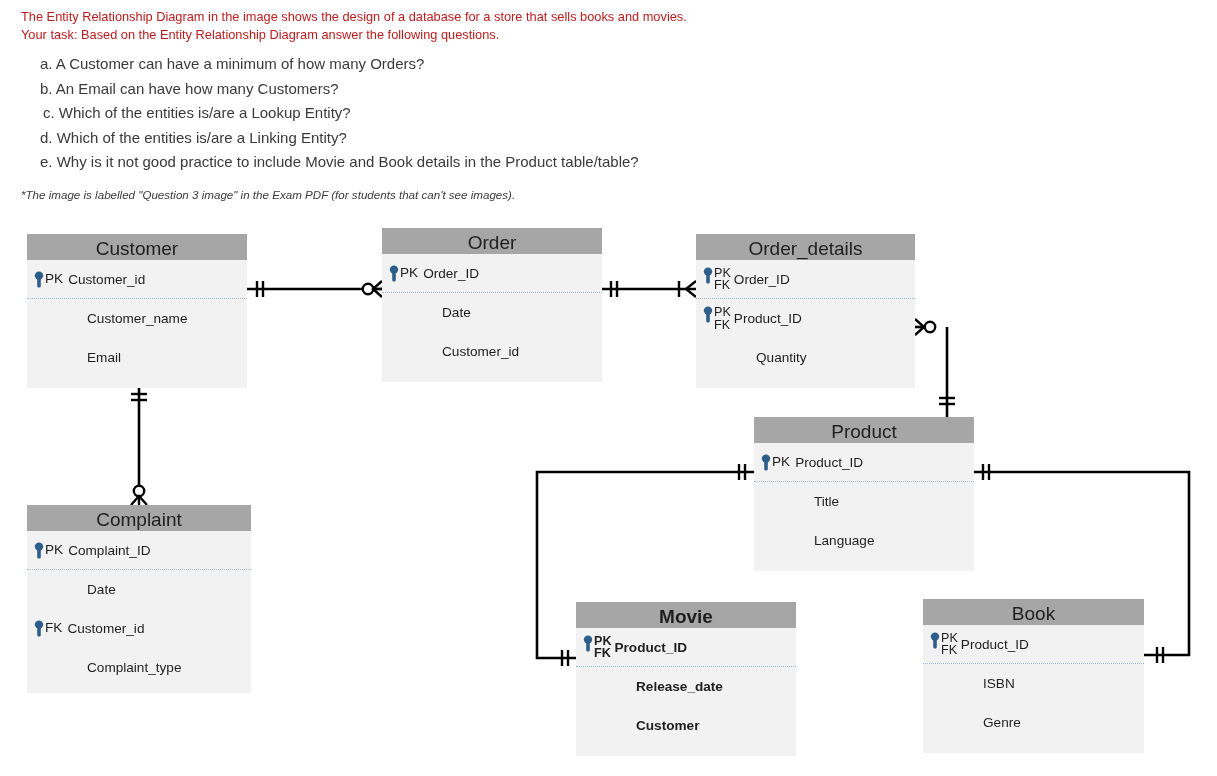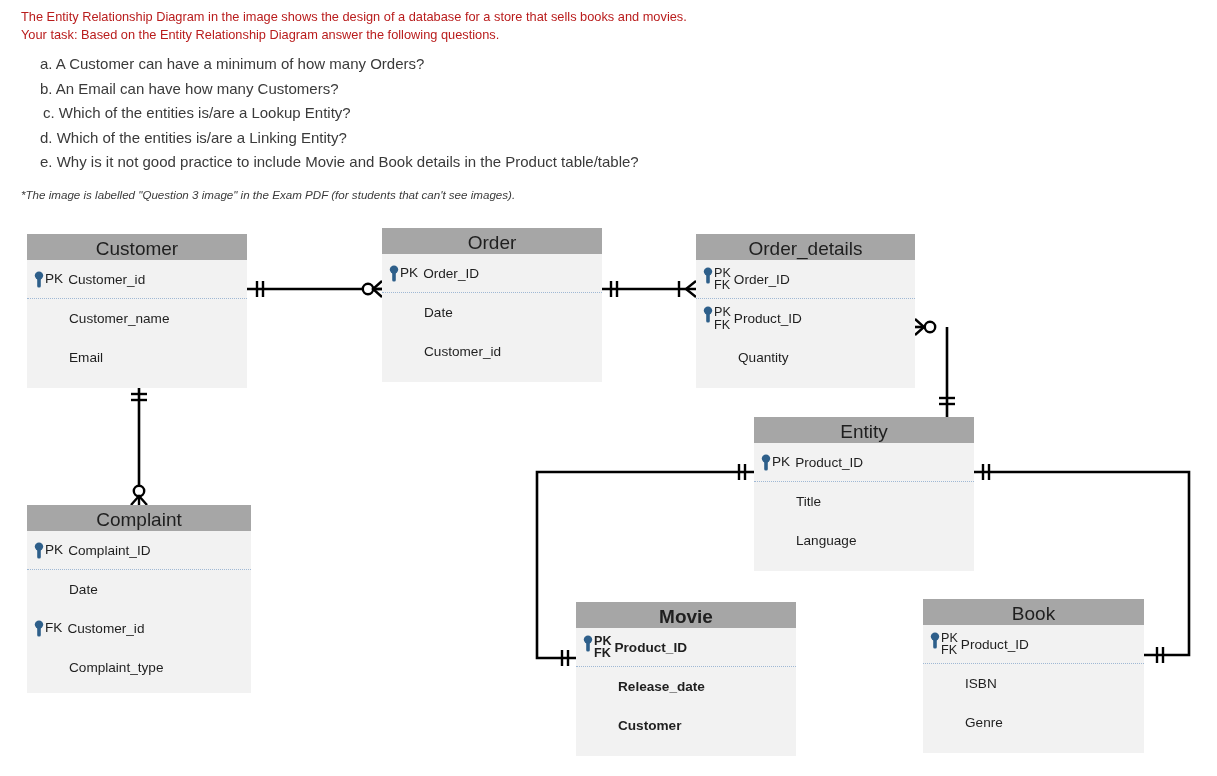--- a/index.html
+++ b/index.html
@@ -58,21 +58,21 @@
   .entity-body { position: relative; }
   .attr {
     position: relative;
     height: 39px;
     box-sizing: border-box;
     display: flex;
     align-items: center;
     font-size: 13.6px;
     color: #1f1f1f;
   }
-  .attr .label { margin-left: 42px; }
+  .attr .label { margin-left: 60px; }
   .attr.keyed .label { margin-left: 0; }
   .attr.sep { border-bottom: 1px dotted #9fb8d4; }
 
   
   .keytag {
     display: flex;
     align-items: flex-start;
     margin-left: 7px;
   }
   .keyicon {
@@ -228,21 +228,21 @@
         </span>
         <span class="label">Product_ID</span>
       </div>
       <div class="attr">
         <span class="label">Quantity</span>
       </div>
     </div>
   </div>
 
   <div class="entity" style="left:754px; top:417px; width:220px; height:154px;">
-    <div class="entity-header">Entity</div>
+    <div class="entity-header">Product</div>
     <div class="entity-body">
       <div class="attr keyed sep">
         <span class="keytag">
           <svg class="keyicon" viewBox="0 0 10 17">
             <circle cx="5" cy="4.6" r="4.2" fill="#2e5f8a"></circle>
               <rect x="3.2" y="6" width="3.6" height="10.5" rx="1.5" fill="#2e5f8a"></rect>
           </svg>
           <span class="kt">PK</span>
         </span>
         <span class="label">Product_ID</span>

